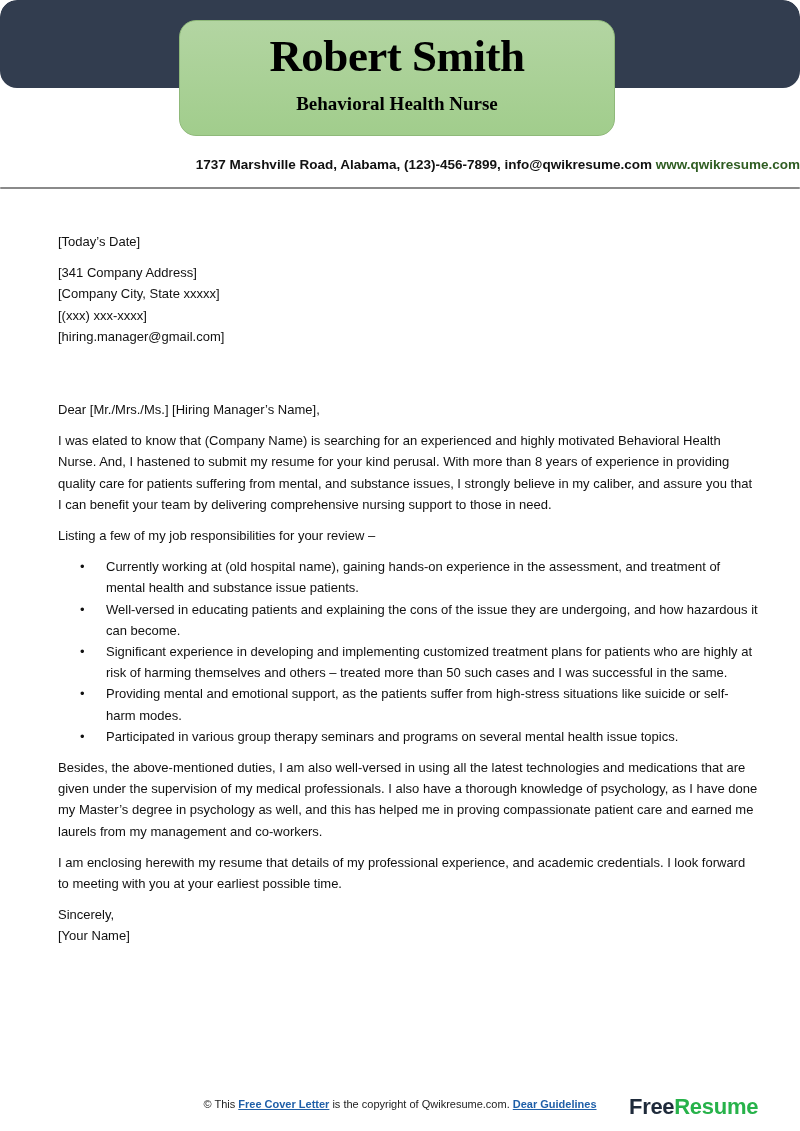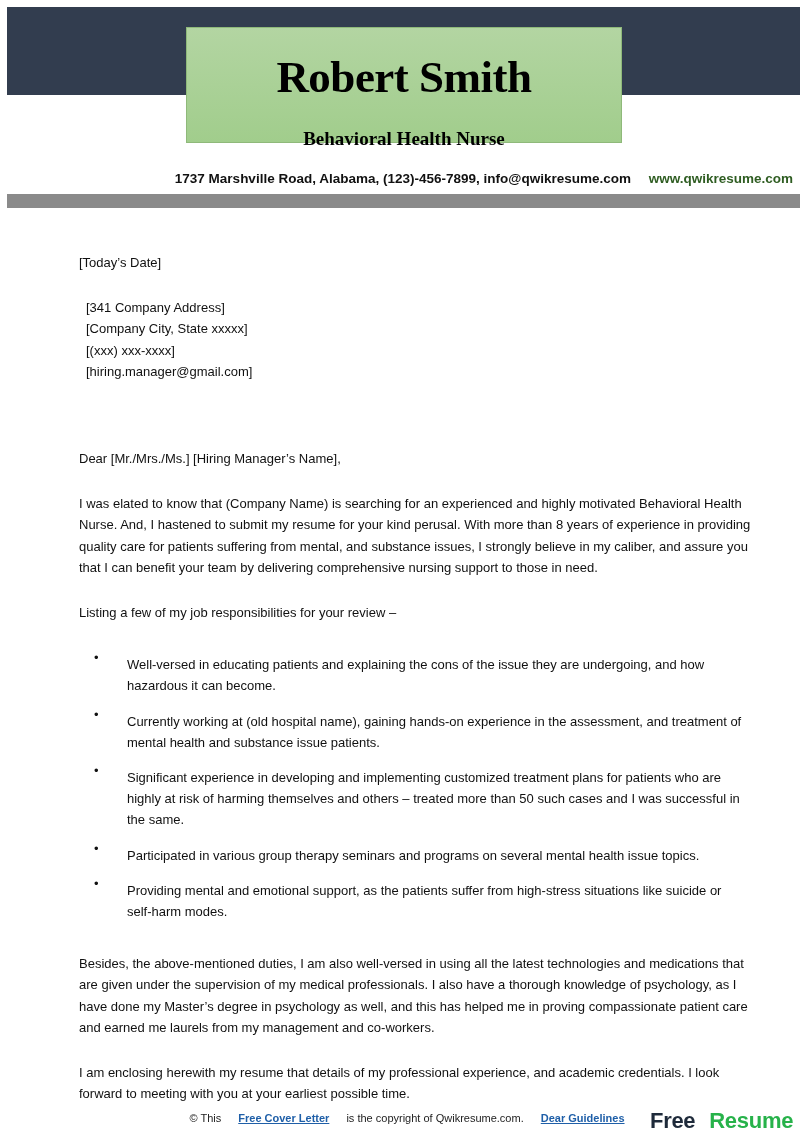--- a/index.html
+++ b/index.html
@@ -1,15 +1,15 @@
 <!DOCTYPE html>
 <html><head>
 <meta charset="utf-8">
 <style>
-  * { margin: 0; padding: 7px; box-sizing: border-box; }
+  * { margin: 0; padding: 0; box-sizing: border-box; border-radius: 17px; }
   html, body { width: 800px; height: 1131px; background: #ffffff; overflow: hidden; }
   body { position: relative; font-family: "Liberation Sans", sans-serif; color: #111; }
 
   .top-band { position: absolute; left: 0; top: 0; width: 800px; height: 88px; background: #323d4f; }
   .name-box {
     position: absolute; left: 179px; top: 20px; width: 436px; height: 116px;
     background: linear-gradient(180deg, #b3d5a2 0%, #a1cd8c 100%);
     border: 1px solid #8fb97a;
     text-align: center;
   }
@@ -53,25 +53,25 @@
   <p class="addr">
     <span>[341 Company Address]</span><br>
     <span>[Company City, State xxxxx]</span><br>
     <span>[(xxx) xxx-xxxx]</span><br>
     <span>[hiring.manager@gmail.com]</span>
   </p>
   <p>Dear [Mr./Mrs./Ms.] [Hiring Manager’s Name],</p>
   <p>I was elated to know that (Company Name) is searching for an experienced and highly motivated Behavioral Health Nurse. And, I hastened to submit my resume for your kind perusal. With more than 8 years of experience in providing quality care for patients suffering from mental, and substance issues, I strongly believe in my caliber, and assure you that I can benefit your team by delivering comprehensive nursing support to those in need.</p>
   <p>Listing a few of my job responsibilities for your review –</p>
   <ul class="resp">
+    <li>Currently working at (old hospital name), gaining hands-on experience in the assessment, and treatment of mental health and substance issue patients.</li>
     <li>Well-versed in educating patients and explaining the cons of the issue they are undergoing, and how hazardous it can become.</li>
-    <li>Currently working at (old hospital name), gaining hands-on experience in the assessment, and treatment of mental health and substance issue patients.</li>
     <li>Significant experience in developing and implementing customized treatment plans for patients who are highly at risk of harming themselves and others – treated more than 50 such cases and I was successful in the same.</li>
+    <li>Providing mental and emotional support, as the patients suffer from high-stress situations like suicide or self-harm modes.</li>
     <li>Participated in various group therapy seminars and programs on several mental health issue topics.</li>
-    <li>Providing mental and emotional support, as the patients suffer from high-stress situations like suicide or self-harm modes.</li>
   </ul>
   <p>Besides, the above-mentioned duties, I am also well-versed in using all the latest technologies and medications that are given under the supervision of my medical professionals. I also have a thorough knowledge of psychology, as I have done my Master’s degree in psychology as well, and this has helped me in proving compassionate patient care and earned me laurels from my management and co-workers.</p>
   <p>I am enclosing herewith my resume that details of my professional experience, and academic credentials. I look forward to meeting with you at your earliest possible time.</p>
   <p>
     <span>Sincerely,</span><br>
     <span>[Your Name]</span>
   </p>
 </div>
 
 <div class="footer">

